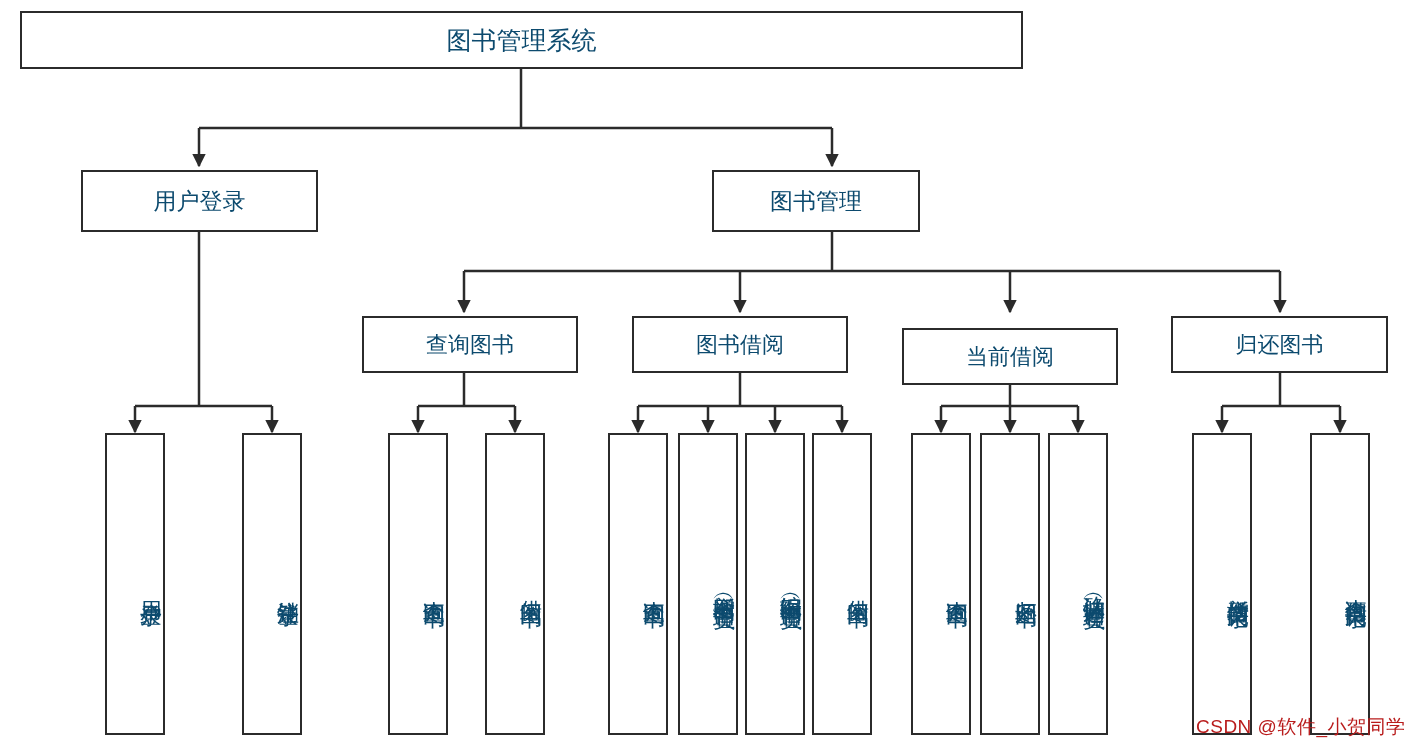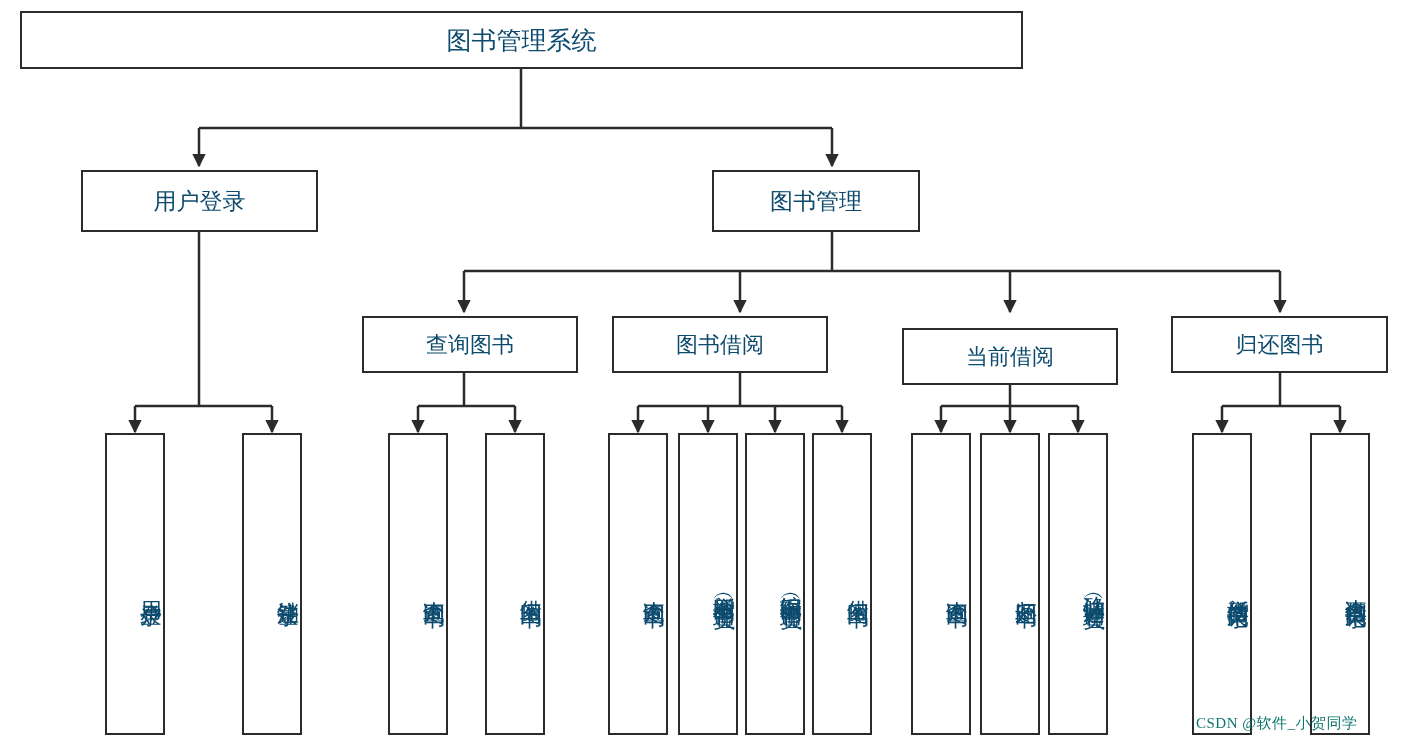--- a/index.html
+++ b/index.html
@@ -47,25 +47,24 @@
   svg.edges {
     position: absolute;
     left: 0;
     top: 0;
     width: 1405px;
     height: 747px;
     pointer-events: none;
   }
   .wm {
     position: absolute;
-    font-size: 15px;
-    color: #0f766e;
+    font-size: 19px;
+    color: #b91c1c;
     white-space: nowrap;
     letter-spacing: 0.5px;
-    font-family: Liberation Serif, serif;
   }
 </style>
 </head>
 <body>
 
 <div id="canvas">
 
   <svg class="edges" viewBox="0 0 1405 747" xmlns="http://www.w3.org/2000/svg">
     <defs>
       <marker id="arrow" viewBox="0 0 10 10" refX="9" refY="5" markerWidth="5.5" markerHeight="5.5" orient="auto-start-reverse">
@@ -123,21 +122,21 @@
   <div class="node lvl2" style="left:81px; top:170px; width:237px; height:62px;">
     <span class="label">用户登录</span>
   </div>
   <div class="node lvl2" style="left:712px; top:170px; width:208px; height:62px;">
     <span class="label">图书管理</span>
   </div>
 
   <div class="node lvl3" style="left:362px; top:316px; width:216px; height:57px;">
     <span class="label">查询图书</span>
   </div>
-  <div class="node lvl3" style="left:612px; top:316px; width:216px; height:57px;">
+  <div class="node lvl3" style="left:632px; top:316px; width:216px; height:57px;">
     <span class="label">图书借阅</span>
   </div>
   <div class="node lvl3" style="left:902px; top:328px; width:216px; height:57px;">
     <span class="label">当前借阅</span>
   </div>
   <div class="node lvl3" style="left:1171px; top:316px; width:217px; height:57px;">
     <span class="label">归还图书</span>
   </div>
 
   <div class="node leaf" style="left:105px; top:433px; width:60px; height:302px;">

